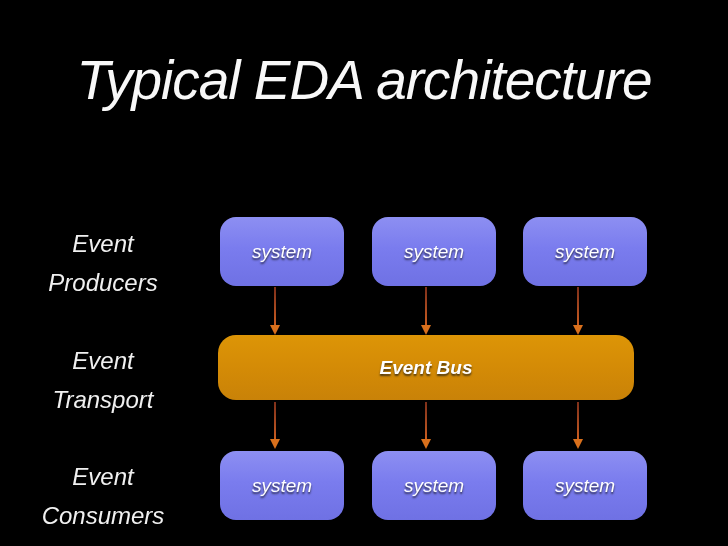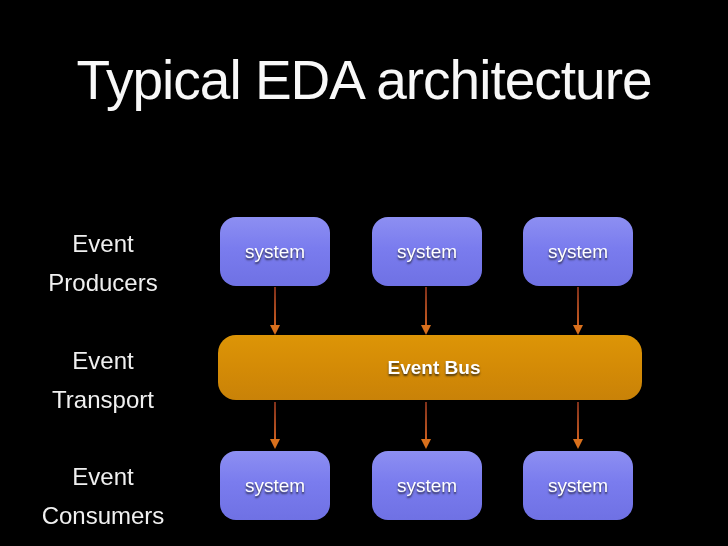--- a/index.html
+++ b/index.html
@@ -7,20 +7,21 @@
     padding: 0;
     background: #000;
   }
   .stage {
     position: relative;
     width: 728px;
     height: 546px;
     background: #000000;
     overflow: hidden;
     font-family: "Liberation Sans", sans-serif;
+    font-style: italic;
   }
   .slide-title {
     position: absolute;
     top: 48px;
     left: 0;
     width: 728px;
     text-align: center;
     font-size: 55px;
     font-weight: 400;
     letter-spacing: -1px;
@@ -35,21 +36,21 @@
     line-height: 39px;
     color: #f0f0f0;
     white-space: pre-line;
   }
   .row-label.producers { top: 224px; }
   .row-label.transport { top: 341px; }
   .row-label.consumers { top: 457px; }
 
   .sysbox {
     position: absolute;
-    width: 110px;
+    width: 124px;
     height: 69px;
     border-radius: 16px;
     background: linear-gradient(180deg, #8d8ff2 0%, #7a7cee 45%, #6f71e4 100%);
     box-shadow: 0 2px 5px rgba(0,0,0,0.55);
     display: flex;
     align-items: center;
     justify-content: center;
     color: #ffffff;
     font-size: 19px;
     text-shadow: 0 2px 2px rgba(20,20,20,0.75);
@@ -69,21 +70,20 @@
     border-radius: 18px;
     background: linear-gradient(180deg, #dd9506 0%, #d48b06 50%, #c98208 100%);
     box-shadow: 0 2px 5px rgba(0,0,0,0.55);
     display: flex;
     align-items: center;
     justify-content: center;
     color: #ffffff;
     font-size: 19px;
     font-weight: 700;
     text-shadow: 0 2px 2px rgba(20,20,20,0.7);
-    padding-left: 8px;
   }
 
   .arrow {
     position: absolute;
     width: 12px;
   }
   .arrow.top { top: 287px; height: 48px; }
   .arrow.bottom { top: 402px; height: 47px; }
   .arrow.a1 { left: 269px; }
   .arrow.a2 { left: 420px; }

